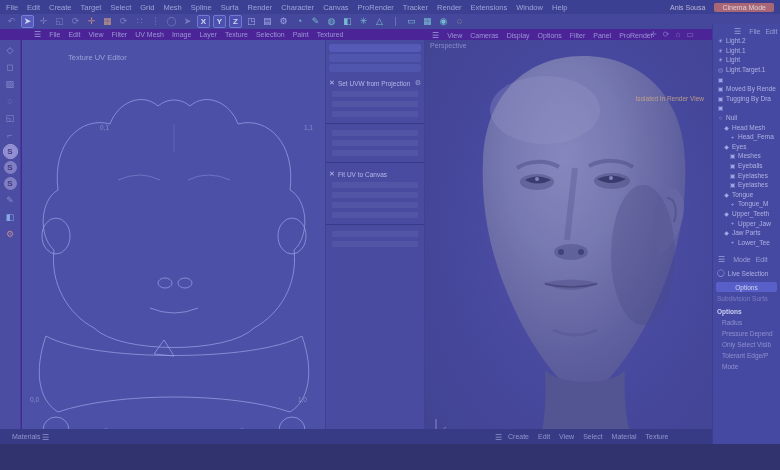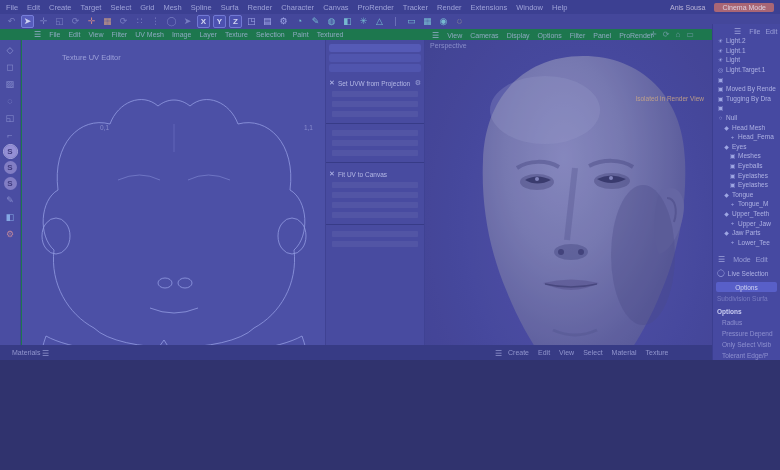--- a/index.html
+++ b/index.html
@@ -1,17 +1,17 @@
 <!DOCTYPE html>
 <html><head>
 <meta charset="utf-8">
 <style>
   html,body{margin:0;padding:0;background:#30336e;}
-  .stage{position:relative;width:780px;height:360px;overflow:hidden;
-         font-family:"Liberation Sans",sans-serif;background:#15803d;color:#c7cdf4;}
+  .stage{position:relative;width:780px;height:444px;overflow:hidden;
+         font-family:"Liberation Sans",sans-serif;background:#4c1d95;color:#c7cdf4;}
   .stage *{box-sizing:border-box;}
 
   
   .menubar{position:absolute;top:0;left:0;right:0;height:14px;background:#3a3e8e;
            display:flex;align-items:center;gap:9px;padding:0 6px;font-size:7.5px;
            color:rgba(205,211,248,.78);z-index:2;white-space:nowrap;}
   .menubar .spacer{flex:1;}
   .account{font-size:7px;color:rgba(226,218,235,.85);}
   .layout-btn{background:rgba(203,113,104,.9);color:#f8eae8;font-size:7px;
               padding:1px 8px;border-radius:2px;}
@@ -43,21 +43,21 @@
             gap:3px;padding-top:3px;z-index:2;}
   .lb-icon{width:15px;height:14px;border-radius:2px;display:flex;align-items:center;
            justify-content:center;font-size:9px;color:rgba(197,205,248,.6);}
   .lb-icon.badge{border-radius:50%;background:#8d88ca;color:#3d3876;font-weight:bold;
                  font-size:8px;width:13px;height:13px;}
   .lb-icon.badge-active{background:#a29dde;outline:1px solid #c4c1ee;}
   .lb-icon.blue{color:#8fb9ef;}.lb-icon.red{color:#d2909a;}
 
   
   .uv-canvas{position:absolute;top:40px;left:22px;width:303px;height:415px;background:#4d51a6;z-index:1;}
-  .uv-title{position:absolute;top:13px;left:40px;font-size:7.5px;color:rgba(206,213,250,.72);}
+  .uv-title{position:absolute;top:13px;left:46px;font-size:7.5px;color:rgba(206,213,250,.72);}
   .uv-corner{position:absolute;font-size:6.5px;color:rgba(200,207,248,.55);}
   .uv-zoom{position:absolute;bottom:8px;left:4px;font-size:7px;color:rgba(200,207,248,.6);}
 
   
   .tools-col{position:absolute;top:40px;left:325px;width:100px;height:415px;background:#484c9f;
              border-left:1px solid #3d4190;border-right:1px solid #3d4190;z-index:1;padding-top:2px;}
   .tool-btn{height:8px;margin:2px 3px;background:#575db9;border-radius:2px;}
   .tool-btn.b2{background:#5157b0;}
   .tool-section{display:flex;align-items:center;gap:3px;margin:7px 3px 4px 3px;font-size:6.5px;
                 color:rgba(216,221,252,.88);white-space:nowrap;}

